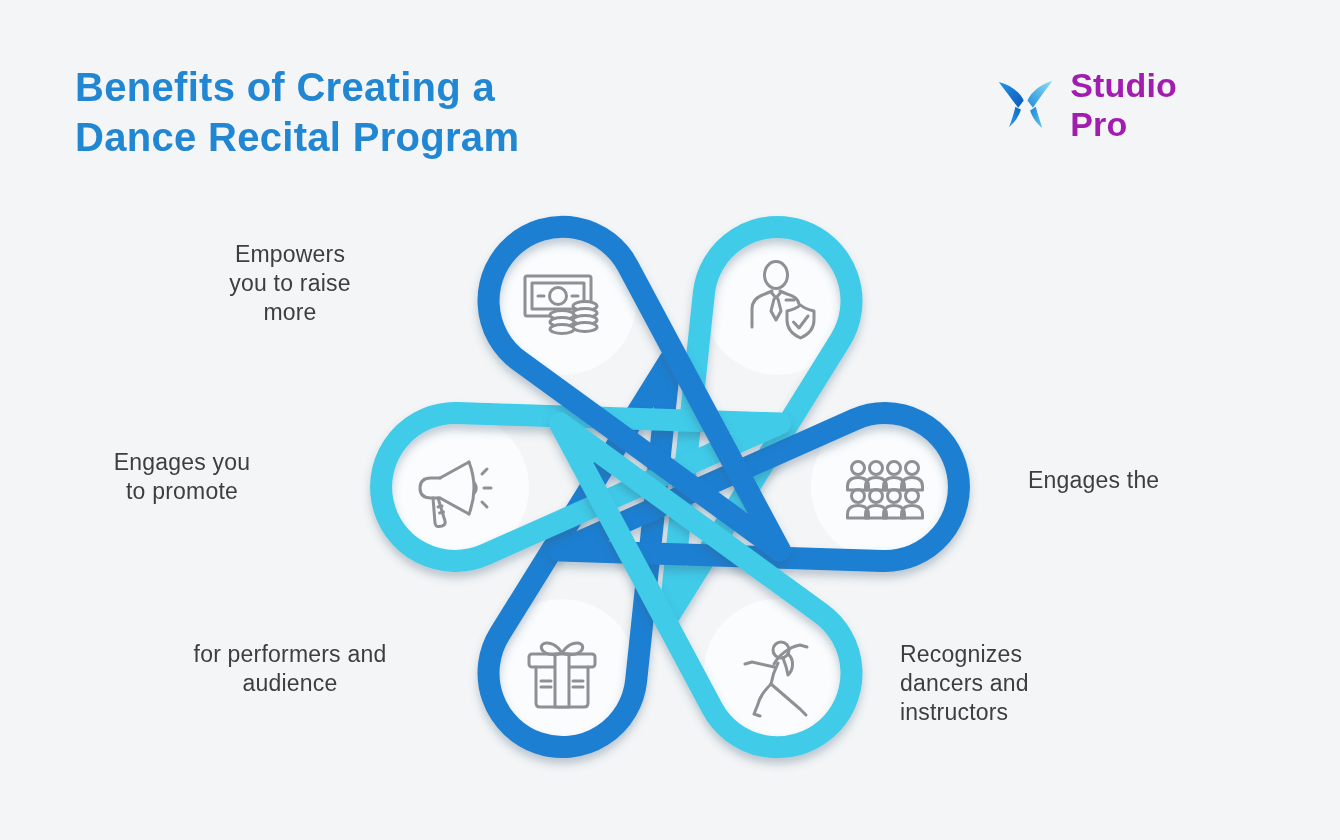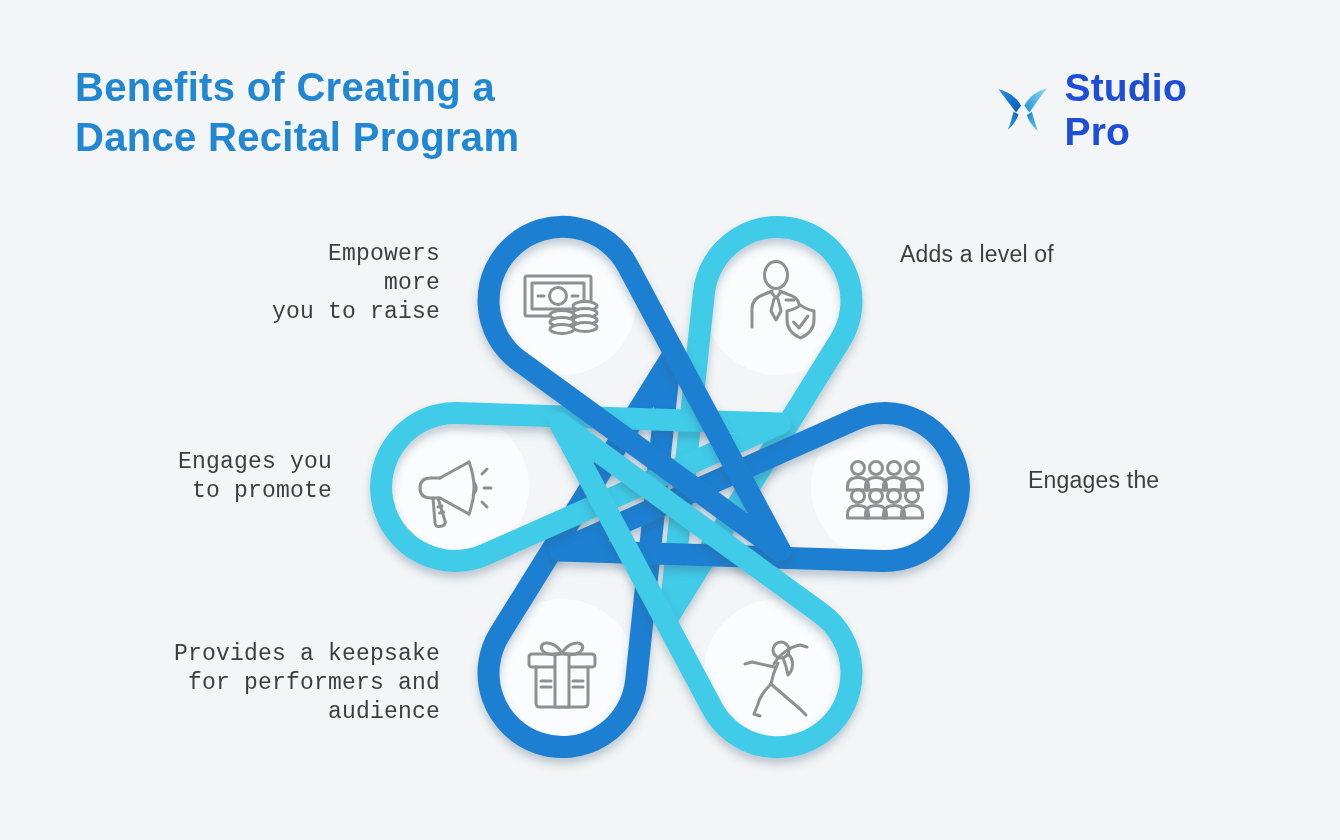--- a/index.html
+++ b/index.html
@@ -4,40 +4,40 @@
 <style>
   html,body{margin:0;padding:0;}
   body{background:var(--bg,#f4f5f6);font-family:"Liberation Sans",sans-serif;}
   .stage{position:relative;width:1236px;height:840px;overflow:hidden;background:var(--bg,#f4f5f6);}
 
   
   .title{position:absolute;left:75px;top:62px;font-size:40px;line-height:50px;
          font-weight:800;letter-spacing:.3px;color:var(--title,#2287d3);}
   .title span{display:block;}
   .logo{position:absolute;left:996px;top:66px;display:flex;align-items:center;gap:15px;}
-  .logo-text{font-size:39px;font-weight:800;color:#1d4ed8;letter-spacing:.2px;}
+  .logo-text{font-size:34px;font-weight:800;color:#a21caf;letter-spacing:.2px;}
 
   
   .knot{position:absolute;left:0;top:0;}
 
   
   .bicon{position:absolute;width:100px;height:100px;}
   .bicon svg{width:100px;height:100px;}
   .bicon *{stroke:var(--icon-stroke,#8e9093);fill:none;stroke-width:3;
            stroke-linecap:round;stroke-linejoin:round;}
   .bicon .coinfill *{fill:var(--inner,#fbfcfd);}
   .p-tl{left:512px;top:251px;} .p-tr{left:727px;top:251px;}
   .p-ml{left:405px;top:437px;} .p-mr{left:835px;top:437px;}
   .p-bl{left:512px;top:623px;} .p-br{left:727px;top:623px;}
 
   
   .label{position:absolute;font-size:23px;line-height:29px;color:var(--label,#3e3e40);
          letter-spacing:.2px;}
   .label span{display:block;}
-  .al-r{text-align:right;font-family:Liberation Mono, monospace;}
+  .al-r{text-align:center;}
   .b0{left:140px;top:240px;width:300px;}
   .b1{left:900px;top:240px;width:320px;}
   .b2{left:32px;top:448px;width:300px;}
   .b3{left:1008px;top:466px;width:300px;margin-left:20px;}
   .b4{left:140px;top:640px;width:300px;}
   .b5{left:900px;top:640px;width:320px;}
 </style>
 </head>
 <body>
 
@@ -190,32 +190,35 @@
       <path d="M47 41 C52 32 62 24 73 22 L80 24"></path>
       <path d="M47 44 L25 39 L18 41"></path>
       <path d="M51 40 C47 48 45 55 44 61"></path>
       <path d="M44 61 C38 67 33 73 31 81 L27 91 L33 93"></path>
       <path d="M44 61 L73 86 L79 92"></path>
     </svg>
   </div>
 
   <div class="label al-r b0">
     <span>Empowers</span>
+    <span>you to raise</span>
     <span>more</span>
-    <span>you to raise</span>
   </div>
   <div class="label b1">
-    <span>Adds a level of</span>
   </div>
   <div class="label al-r b2">
     <span>Engages you</span>
     <span>to promote</span>
   </div>
   <div class="label b3">
     <span>Engages the</span>
   </div>
   <div class="label al-r b4">
-    <span>Provides a keepsake</span>
     <span>for performers and</span>
     <span>audience</span>
   </div>
+  <div class="label b5">
+    <span>Recognizes</span>
+    <span>dancers and</span>
+    <span>instructors</span>
+  </div>
 
 </div>
 
 </body></html>

